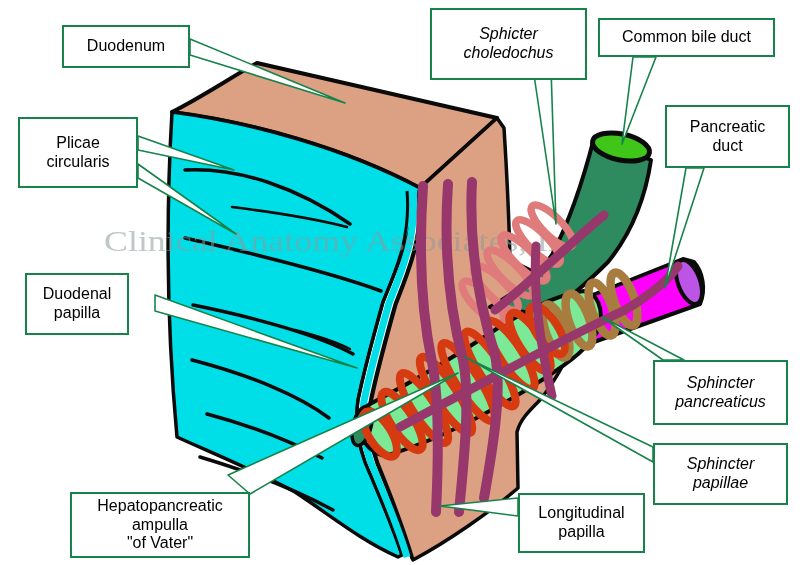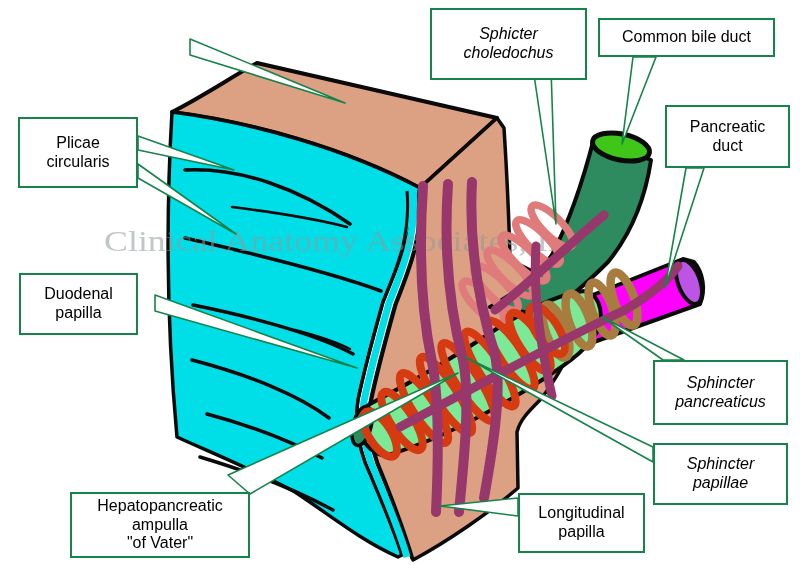--- a/index.html
+++ b/index.html
@@ -142,27 +142,30 @@
     <polygon points="228,475 458,373 250,494"></polygon>
     <polygon points="533,68 556,224 551,68"></polygon>
     <polygon points="633,57 622,144 656,57"></polygon>
     <polygon points="686,168 665,288 704,168"></polygon>
     <polygon points="663,360 602,317 684,360"></polygon>
     <polygon points="653,447 465,357 653,462"></polygon>
     <polygon points="518,498 440,506 518,516"></polygon>
   </g>
 </svg>
 
+<div class="lbl" style="left: 62px; top: 25px; width: 128px; height: 43px; border-color: rgb(23, 131, 75);">
+  <span>Duodenum</span>
+</div>
 
 <div class="lbl" style="left: 18px; top: 117px; width: 120px; height: 71px; border-color: rgb(23, 131, 75); align-items: center;">
   <span>Plicae
 circularis</span>
 </div>
 
-<div class="lbl" style="left: 19px; top: 273px; width: 119px; height: 62px; border-color: rgb(23, 131, 75);">
+<div class="lbl" style="left: 25px; top: 273px; width: 104px; height: 62px; border-color: rgb(23, 131, 75);">
   <span>Duodenal
 papilla</span>
 </div>
 
 <div class="lbl" style="left: 70px; top: 492px; width: 180px; height: 66px; border-color: rgb(23, 131, 75);">
   <span>Hepatopancreatic
 ampulla
 "of Vater"</span>
 </div>
 

